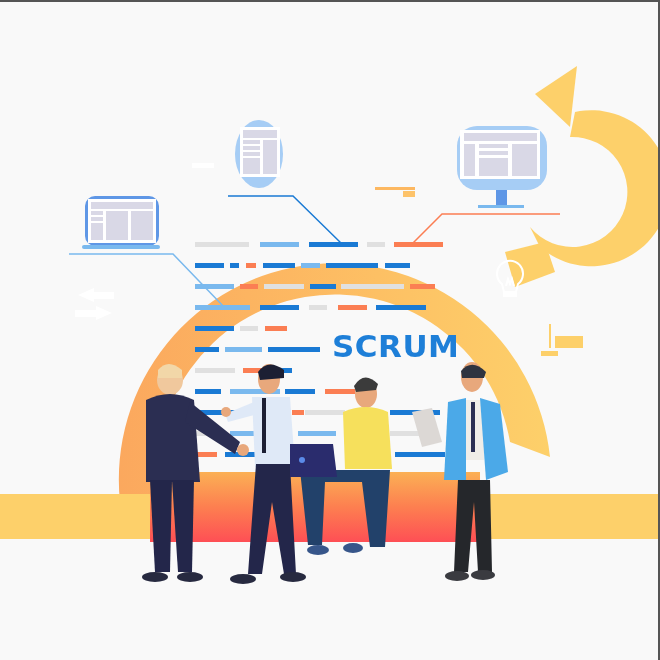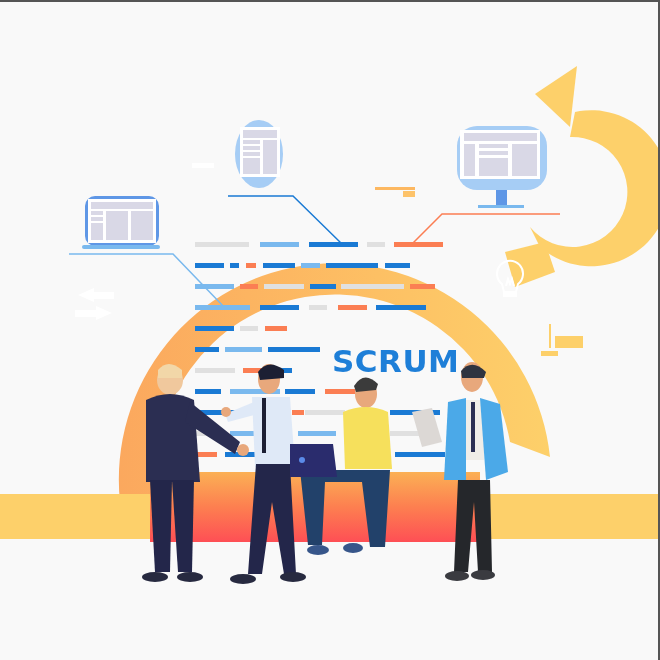--- a/index.html
+++ b/index.html
@@ -7,21 +7,21 @@
     position: relative; width: 660px; height: 660px; overflow: hidden;
     background: #f9f9f9; border-top: 2px solid #555; border-right: 2px solid #555;
     box-sizing: border-box;
     font-family: "DejaVu Sans", "Liberation Sans", sans-serif;
   }
   #art { position: absolute; left: 0; top: 0; width: 660px; height: 660px; }
   .scrum-title {
     position: absolute; left: 332px; top: 326px;
     font-family: "DejaVu Sans", "Liberation Sans", sans-serif;
     font-weight: bold; font-size: 31px; letter-spacing: 0.5px;
-    line-height: 36px; color: #1e7fd8; margin-top: 15px;
+    line-height: 36px; color: #1e7fd8;
   }
 </style>
 </head>
 <body>
 
 <div id="stage">
 <svg id="art" viewBox="0 0 660 660" xmlns="http://www.w3.org/2000/svg">
   <defs>
     <linearGradient id="arcGrad" x1="0" y1="0" x2="1" y2="0">
       <stop offset="0" stop-color="#fba85e"></stop>

